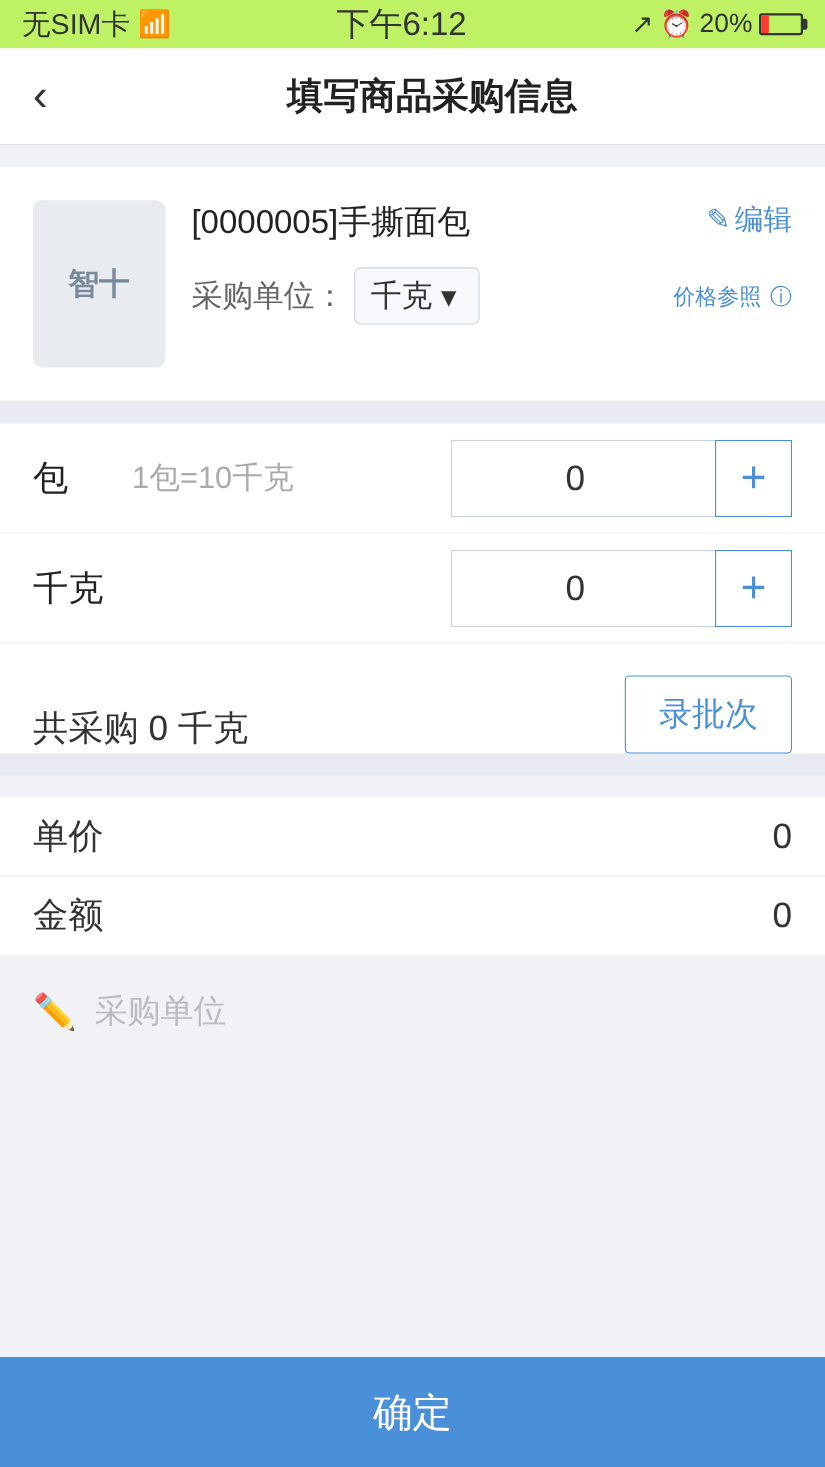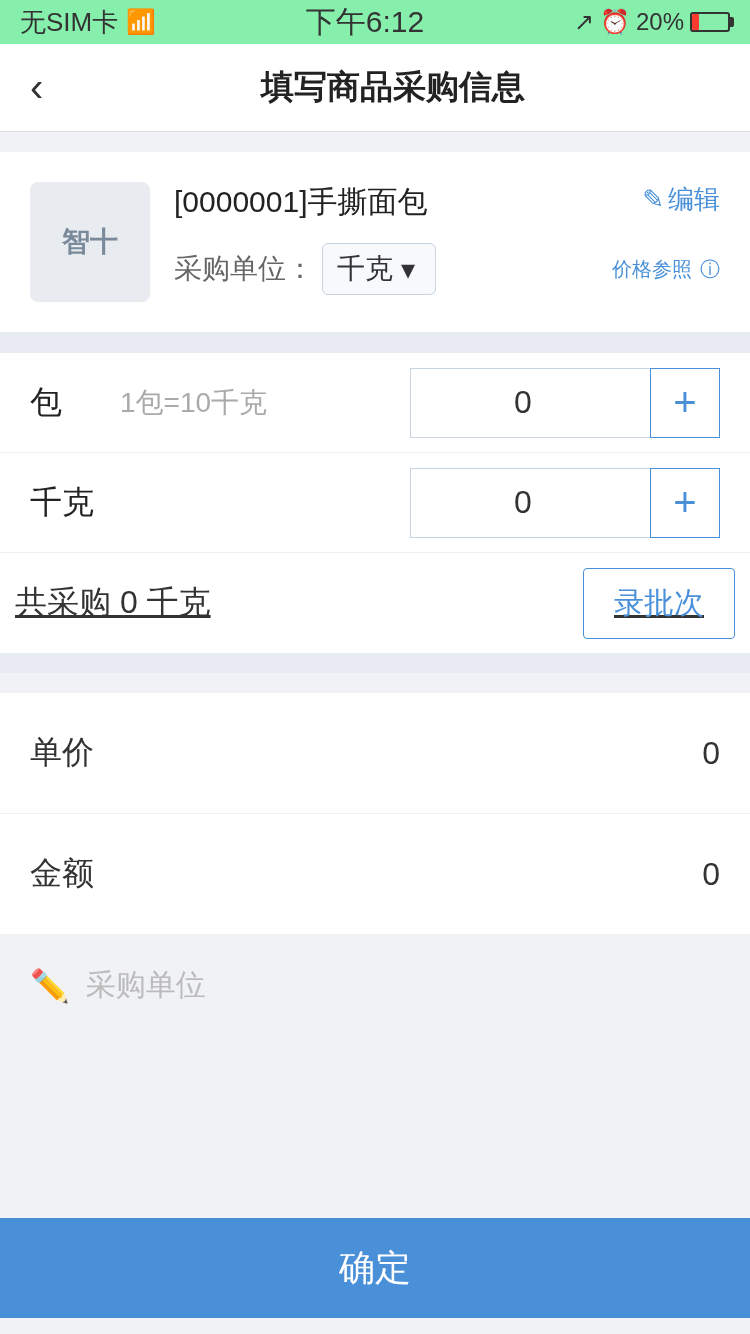--- a/index.html
+++ b/index.html
@@ -10,21 +10,21 @@
       font-family: -apple-system, "PingFang SC", "Helvetica Neue", sans-serif;
       background: #f0f2f5;
       font-size: 32px;
       color: #333;
     }
 
     
     .status-bar {
       width: 100%;
       height: 44px;
-      background: #86efac;
+      background: #bef264;
       display: flex;
       align-items: center;
       justify-content: space-between;
       padding: 0 20px;
       font-size: 26px;
       color: #333;
     }
     .status-left { display: flex; align-items: center; gap: 8px; }
     .status-center { font-size: 30px; font-weight: 500; }
     .status-right { display: flex; align-items: center; gap: 6px; font-size: 24px; }
@@ -83,21 +83,21 @@
       background: #fff;
       margin-top: 20px;
       padding: 30px;
       display: flex;
       align-items: flex-start;
       gap: 24px;
       border-bottom: 1px solid #e8e8e8;
     }
     .product-image {
       width: 120px;
-      height: 120px;
+      height: 152px;
       background: #e8ecf0;
       border-radius: 8px;
       display: flex;
       align-items: center;
       justify-content: center;
       flex-shrink: 0;
       text-align: center;
     }
     .owl-logo {
       font-size: 28px;
@@ -214,25 +214,24 @@
       display: flex;
       align-items: center;
       justify-content: center;
       cursor: pointer;
     }
 
     
     .summary-row {
       background: #fff;
       display: flex;
-      align-items: center;
+      align-items: flex-end;
       justify-content: space-between;
-      padding: 0 15px;
+      padding: 0 30px;
       height: 100px;
-      text-decoration: underline;
     }
     .summary-text {
       font-size: 32px;
       color: #333;
     }
     .batch-btn {
       border: 1.5px solid #4a90d9;
       color: #4a90d9;
       background: #fff;
       font-size: 30px;
@@ -244,21 +243,21 @@
     
     .price-section {
       background: #fff;
       margin-top: 20px;
     }
     .price-row {
       display: flex;
       align-items: center;
       justify-content: space-between;
       padding: 0 30px;
-      height: 121px;
+      height: 72px;
       border-bottom: 1px solid #eef0f2;
     }
     .price-label {
       font-size: 32px;
       color: #333;
     }
     .price-value {
       font-size: 32px;
       color: #333;
     }
@@ -285,21 +284,21 @@
     
     .content-area {
       flex: 1;
       background: #f0f2f5;
       min-height: 300px;
     }
 
     
     .confirm-btn {
       position: fixed;
-      bottom: 16px;
+      bottom: 0;
       left: 0;
       width: 750px;
       height: 100px;
       background: #4a90d9;
       color: #fff;
       font-size: 36px;
       font-weight: 500;
       border: none;
       cursor: pointer;
       display: flex;
@@ -332,21 +331,21 @@
   <span class="nav-back">‹</span>
   <span class="nav-title">填写商品采购信息</span>
 </div>
 
 <div class="product-card">
   <div class="product-image">
     <div class="owl-logo">智十</div>
   </div>
   <div class="product-info">
     <div class="product-header">
-      <span class="product-name">[0000001]手撕面包</span>
+      <span class="product-name">[0000005]手撕面包</span>
       <span class="edit-btn">
         <span>✎</span>
         <span>编辑</span>
       </span>
     </div>
     <div class="purchase-unit">
       <span class="purchase-unit-label">采购单位：</span>
       <div class="unit-dropdown">
         <span>千克</span>
         <span>▾</span>

